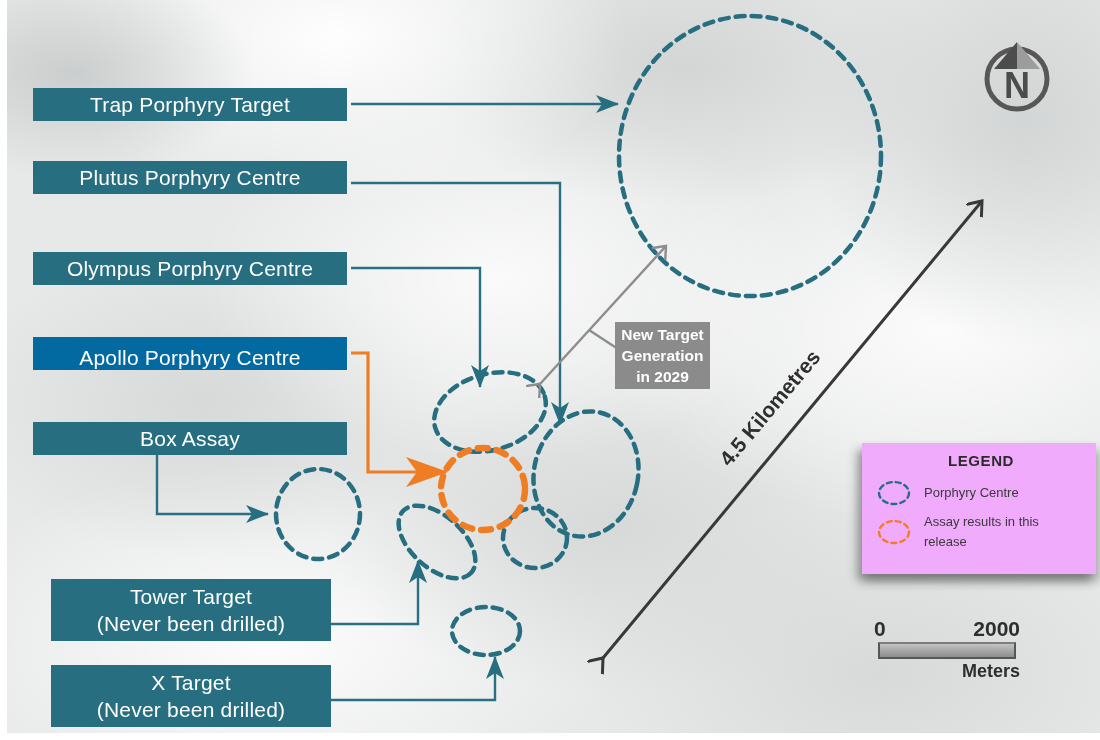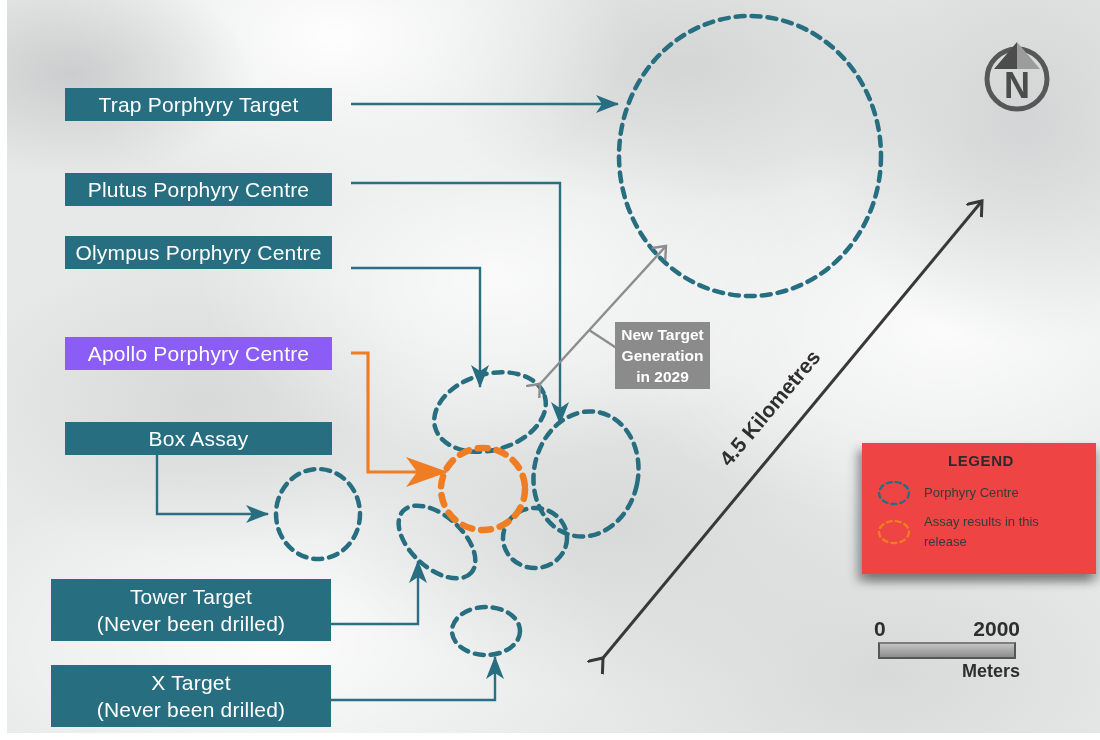--- a/index.html
+++ b/index.html
@@ -26,25 +26,25 @@
   }
 
   svg.overlay { position:absolute; left:0; top:0; width:1100px; height:740px; pointer-events:none; }
 
   
   .map-label {
     position:absolute; background:#266e80; color:#ffffff;
     display:flex; align-items:center; justify-content:center; flex-direction:column;
     text-align:center; font-size:21px; letter-spacing:.2px;
   }
-  .lbl-single { left:33px; width:267px; height:33px;margin-left:32px; }
+  .lbl-single { left:33px; width:314px; height:33px; }
   .lbl-trap    { top:88px; }
-  .lbl-plutus  { top:173px; }
-  .lbl-olympus { top:236px; }
-  .lbl-apollo  { top:337px; background:#8b5cf6; }
+  .lbl-plutus  { top:161px; }
+  .lbl-olympus { top:252px; }
+  .lbl-apollo  { top:337px; background:#0369a1;justify-content:flex-end; }
   .lbl-box     { top:422px; }
   .lbl-two { left:51px; width:280px; height:62px; line-height:27px; }
   .lbl-tower { top:579px; }
   .lbl-x     { top:665px; }
 
   
   .annotation {
     position:absolute; left:615px; top:322px; width:95px; height:67px;
     background:#8b8b8b; color:#ffffff; font-weight:bold; font-size:15.5px;
     line-height:21px; text-align:center; padding-top:2px;
@@ -52,21 +52,21 @@
 
   
   .distance-label {
     position:absolute; left:681px; top:396px; width:178px; text-align:center;
     font-size:21px; font-weight:bold; color:#2e2e2e; transform:rotate(-50deg);
   }
 
   
   .legend {
     position:absolute; left:862px; top:443px; width:234px; height:131px;
-    background:#ef4444; padding:9px 8px 0 12px;
+    background:#f0abfc; padding:9px 8px 0 12px;
     box-shadow:-5px 7px 9px rgba(55,55,55,.45), 4px 7px 9px rgba(55,55,55,.30);
   }
   .legend-title { text-align:center; font-weight:bold; font-size:15px; letter-spacing:.6px; color:#2b2b2b; margin-bottom:9px; }
   .legend-item { display:flex; align-items:center; margin-bottom:4px; color:#3a3a3a; font-size:13px; line-height:20px; }
   .legend-item .swatch { flex:0 0 44px; }
   .legend-item .txt { margin-left:6px; max-width:150px; }
 
   
   .scalebar { position:absolute; left:874px; top:617px; width:146px; color:#2e2e2e; }
   .scale-labels { display:flex; justify-content:space-between; font-size:21px; font-weight:bold; }

